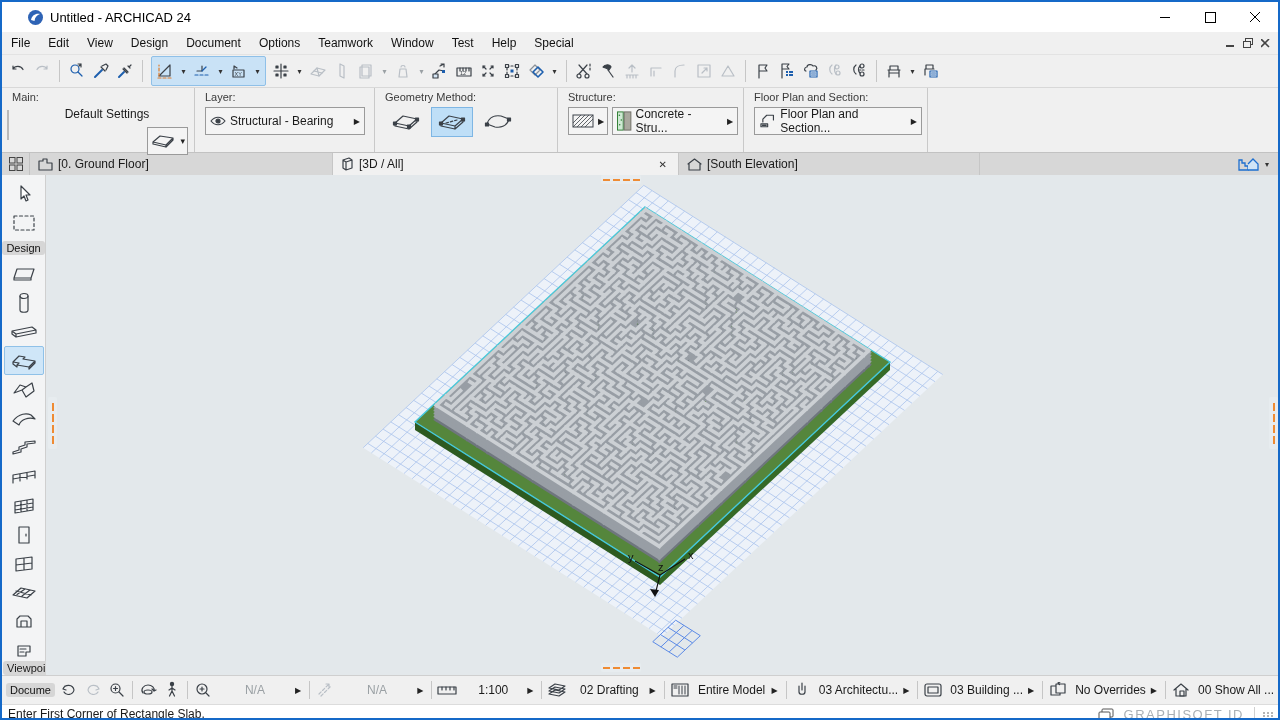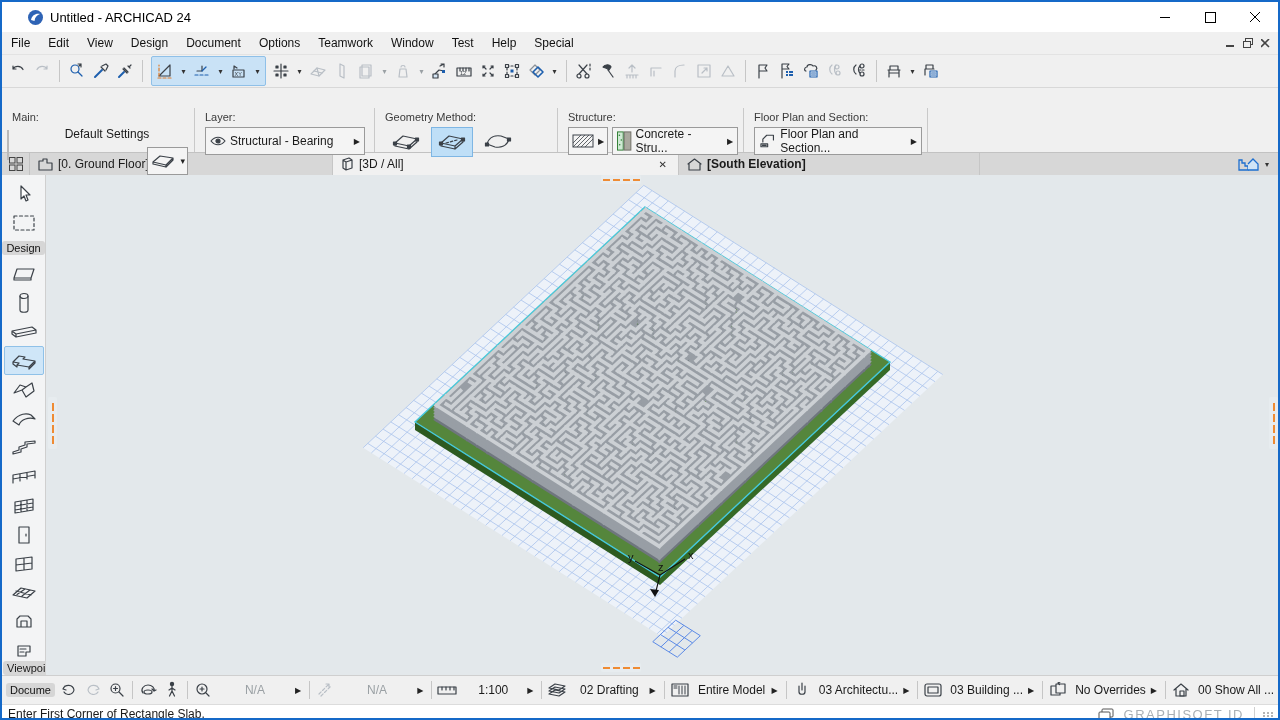--- a/index.html
+++ b/index.html
@@ -19,21 +19,21 @@
   .toolbar{height:32px;background:#f0f0f0;display:flex;align-items:center;padding-left:4px;border-top:1px solid #e3e3e3;}
   .tb{width:24px;height:26px;display:flex;align-items:center;justify-content:center;flex:0 0 auto;}
   .dd{width:13px;height:26px;display:flex;align-items:center;justify-content:center;font-size:8px;color:#333;flex:0 0 auto;}
   .tsep{width:1px;height:22px;background:#c6c6c6;margin:0 5px;flex:0 0 auto;}
   .hl{display:flex;align-items:center;background:#c9e2f6;border:1px solid #8fc0e8;border-radius:2px;height:28px;margin:0 3px;padding:0 1px;}
   .ic{stroke:#3b4148;fill:none;stroke-width:1.2;stroke-linecap:round;stroke-linejoin:round;}
   .ic.dis{stroke:#b9bfc6;}
   .dis-txt{color:#9aa0a4;}
   
   .infobox{height:64px;background:#f0f0f0;display:flex;border-top:1px solid #d8d8d8;font-size:11px;}
-  .isec{border-right:1px solid #c9c9c9;padding:3px 0 0 10px;box-sizing:border-box;position:relative;margin-top:20px;}
+  .isec{border-right:1px solid #c9c9c9;padding:3px 0 0 10px;box-sizing:border-box;position:relative;}
   .ilabel{color:#3a3a3a;margin-bottom:4px;}
   .irow{display:flex;align-items:center;gap:6px;margin-top:2px;}
   .btn{display:flex;align-items:center;background:#f4f4f4;border:1px solid #9a9a9a;height:28px;box-sizing:border-box;padding:12px 4px;gap:4px;font-size:12px;}
   .sq{width:42px;height:30px;display:flex;align-items:center;justify-content:center;background:#f0f0f0;border:1px solid #b0b0b0;box-sizing:border-box;}
   .sq.on{background:#bfdff7;border:1px solid #7eb6e4;}
   .fly{font-size:8px;color:#222;margin-left:auto;}
   .grip-v{position:absolute;left:5px;top:22px;width:2px;height:30px;background:#b9b9b9;}
   
   .tabbar{height:22px;background:#d7d7d7;display:flex;align-items:stretch;font-size:12px;border-top:1px solid #c2c2c2;}
   .tabgrid{width:27px;display:flex;align-items:center;justify-content:center;border-right:1px solid #c2c2c2;}
@@ -448,21 +448,21 @@
         </svg>
       <span>[0. Ground Floor]</span>
     </div>
     <div class="tab active" style="width:346px;">
       <svg class="ic" width="13" height="14" viewBox="0 0 13 14">
           <path d="M2 3 L8 1 L11 3 L11 11 L5 13 L2 11 Z M2 3 L5 5 L5 13 M5 5 L11 3"></path>
         </svg>
       <span>[3D / All]</span>
       <span class="x">✕</span>
     </div>
-    <div class="tab" style="width:301px;font-weight:bold;">
+    <div class="tab" style="width:301px;">
       <svg class="ic" width="15" height="13" viewBox="0 0 15 13">
           <path d="M1 6 L7.5 1 L14 6 M2 6 L2 12 L13 12 L13 6"></path>
         </svg>
       <span>[South Elevation]</span>
     </div>
     <div class="tab-spacer"></div>
     <div class="tabnav">
       <svg width="22" height="16" viewBox="0 0 22 16">
           <path d="M1 14 L1 4 L4 4 L4 7 L7 7 L7 10 L10 10 L10 14 Z" fill="none" stroke="#1d6fd0" stroke-width="1.3"></path>
           <path d="M10 8 L15 3 L20 8 L20 14 L10 14" fill="#cfe4f7" stroke="#1d6fd0" stroke-width="1.3"></path>

